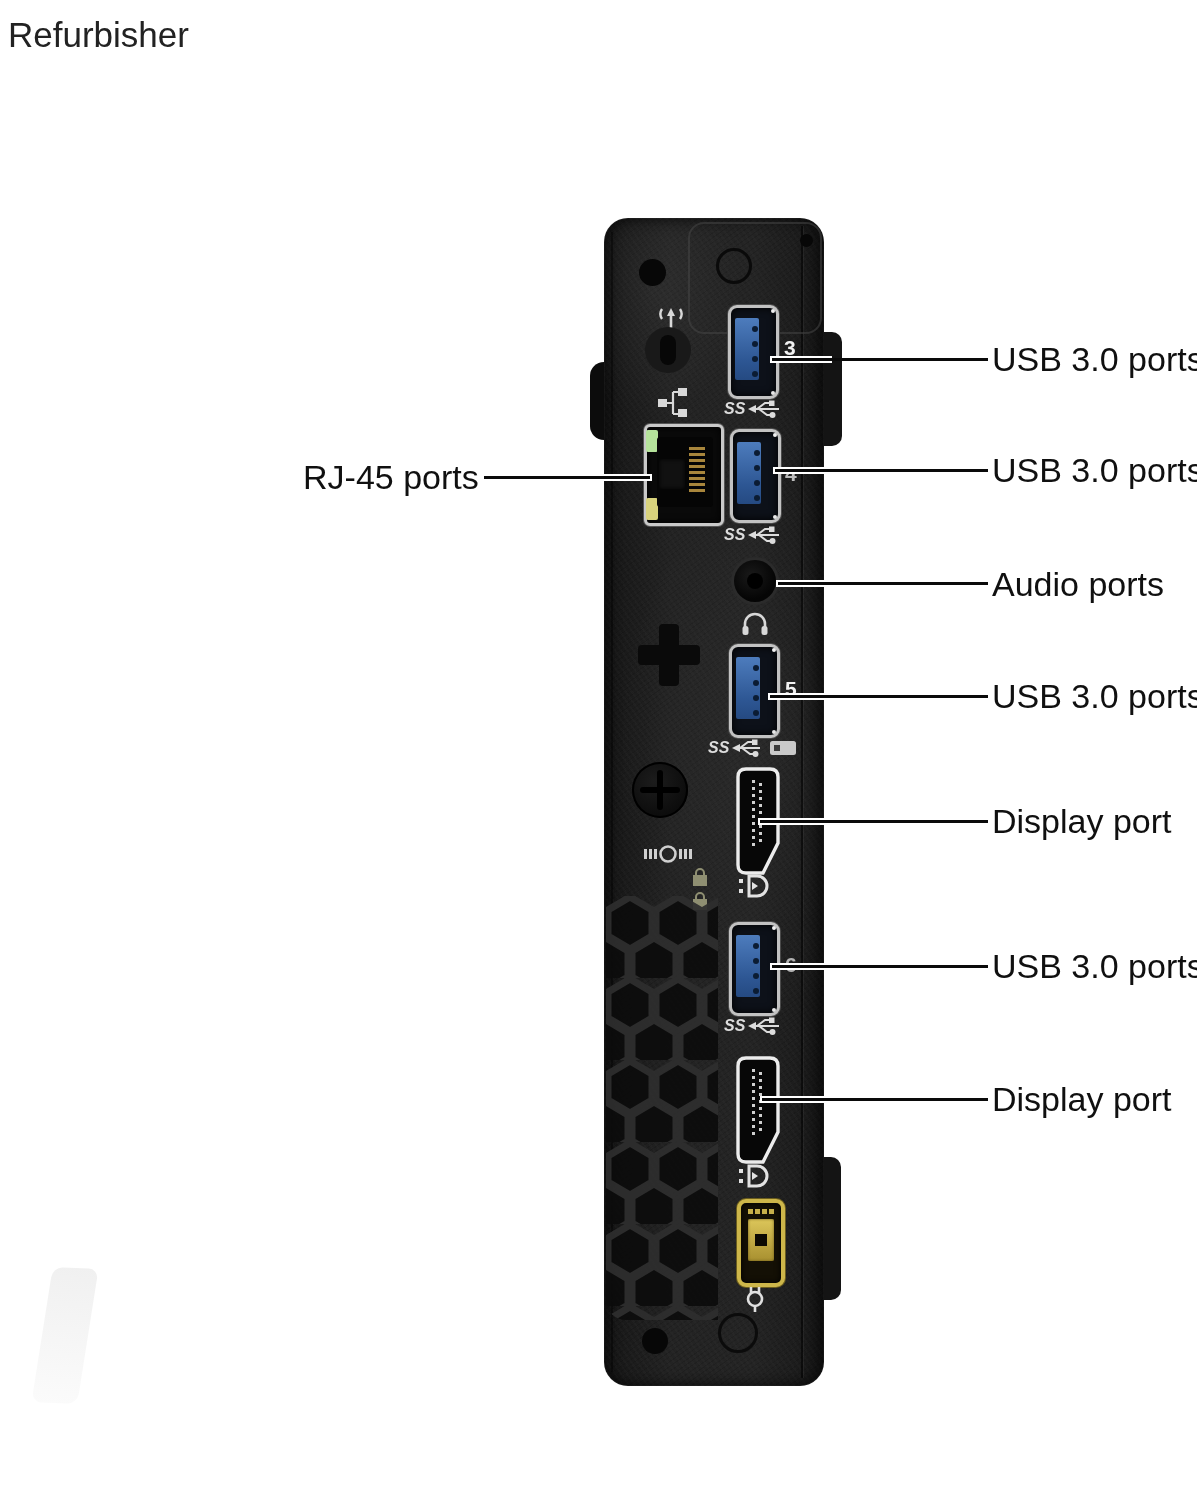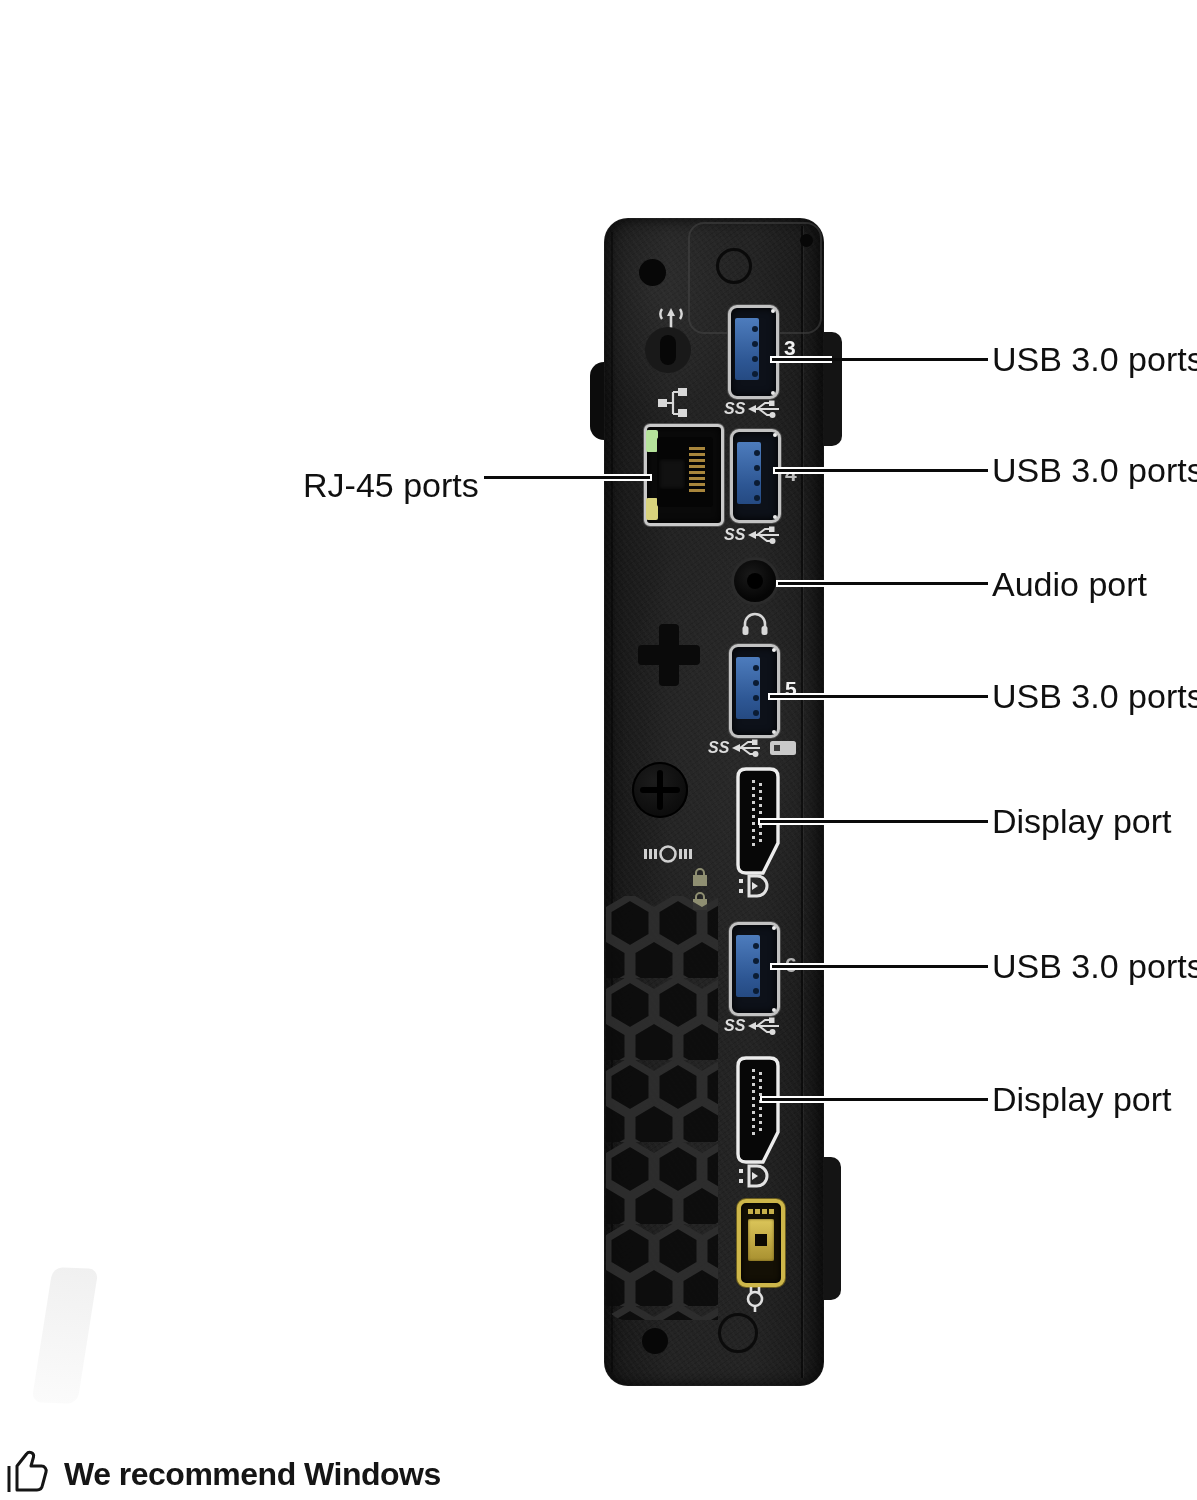--- a/index.html
+++ b/index.html
@@ -88,35 +88,36 @@
   
   .vent{position:absolute;left:2px;top:678px;width:112px;height:424px;border-radius:0 0 0 20px;overflow:hidden;opacity:.92;}
 
   
   .icon{position:absolute;}
 
   
   .co-case{position:absolute;height:7px;background:#fff;z-index:4;}
   .co-line{position:absolute;height:3px;background:#0a0a0a;z-index:5;}
   .co-label{position:absolute;left:992px;height:48px;line-height:48px;font-size:34px;color:#101010;white-space:nowrap;z-index:5;}
-  .co-label-left{position:absolute;left:303px;height:48px;line-height:48px;font-size:34px;color:#101010;white-space:nowrap;margin-top:8px;}
+  .co-label-left{position:absolute;left:303px;height:48px;line-height:48px;font-size:34px;color:#101010;white-space:nowrap;}
 
   
   .footer{position:absolute;left:4px;top:1444px;display:flex;align-items:center;}
   .footer-text{font-size:32px;font-weight:bold;letter-spacing:-.5px;color:#151515;margin-left:12px;margin-top:10px;}
 
   .wedge{position:absolute;left:42px;top:1268px;width:46px;height:135px;background:linear-gradient(185deg,#f0f0f0,#fbfbfb);
      transform:skewX(-7deg) rotate(2deg);border-radius:10px;z-index:0;}
 </style>
 </head>
 <body>
 
 <div class="page">
 
   <div class="logo">
+    <div class="logo-l3">Refurbisher</div>
   </div>
 
   <div class="wedge"></div>
 
   <div class="side-bump"></div>
   <div class="side-tab tab1"></div>
   <div class="side-tab tab2"></div>
 
   <div class="tower">
     <div class="seam-r"></div>
@@ -387,28 +388,21 @@
   <div class="co-line" style="left:775px;top:469px;width:213px;"></div>
   <div class="co-line" style="left:778px;top:582px;width:210px;"></div>
   <div class="co-line" style="left:770px;top:695px;width:218px;"></div>
   <div class="co-line" style="left:760px;top:820px;width:228px;"></div>
   <div class="co-line" style="left:772px;top:965px;width:216px;"></div>
   <div class="co-line" style="left:762px;top:1098px;width:226px;"></div>
   <div class="co-line" style="left:484px;top:476px;width:166px;"></div>
 
   <div class="co-label" style="top:335px;">USB 3.0 ports</div>
   <div class="co-label" style="top:446px;">USB 3.0 ports</div>
-  <div class="co-label" style="top:560px;">Audio port</div>
+  <div class="co-label" style="top:560px;">Audio ports</div>
   <div class="co-label" style="top:672px;">USB 3.0 ports</div>
   <div class="co-label" style="top:797px;">Display port</div>
   <div class="co-label" style="top:942px;">USB 3.0 ports</div>
   <div class="co-label" style="top:1075px;">Display port</div>
   <div class="co-label-left" style="top:453px;">RJ-45 ports</div>
 
-  <div class="footer">
-    <svg width="48" height="50" viewBox="0 0 48 50">
-      <path d="M5 22 V48" stroke="#151515" stroke-width="3" fill="none"></path>
-      <path d="M13 46 H33 c3 0 5-2 5.5-5 l3.5-13 c.8-3-1.5-6-4.5-6 H27 l2.5-9 c1-4-4.5-6.5-7-3 L13 22 Z" fill="none" stroke="#151515" stroke-width="3" stroke-linejoin="round"></path>
-    </svg>
-    <span class="footer-text">We recommend Windows</span>
-  </div>
 
 </div>
 
 </body></html>

